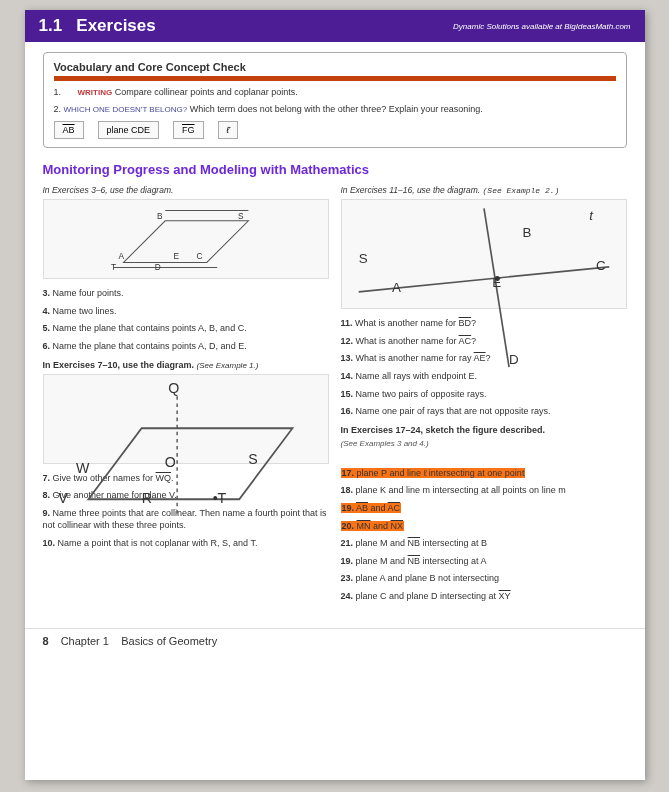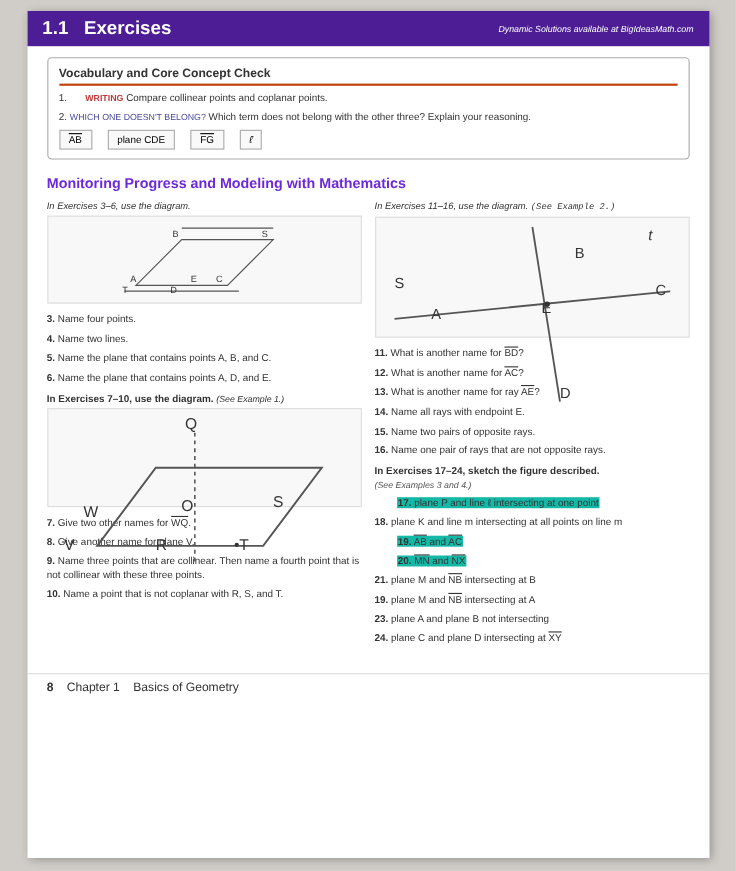--- a/index.html
+++ b/index.html
@@ -46,21 +46,21 @@
       border: 1.5px solid #aaa;
       border-radius: 4px;
       padding: 8px 10px;
       margin-bottom: 14px;
     }
     .vocab-title {
       font-size: 11px;
       font-weight: bold;
       color: #333;
       margin-bottom: 5px;
-      border-bottom: 2px solid #c2410c;
+      border-bottom: 5px solid #c2410c;
       padding-bottom: 3px;
     }
     .vocab-item {
       font-size: 9px;
       color: #333;
       margin-bottom: 4px;
       line-height: 1.4;
     }
     .vocab-item .label-writing {
       color: #c0383a;
@@ -136,23 +136,22 @@
     .overline {
       text-decoration: overline;
     }
     .section-in-exercises {
       font-size: 9px;
       font-weight: bold;
       color: #333;
       margin: 7px 0 4px 0;
     }
     .highlight-yellow {
-      background: #14b8a6;
+      background: #f97316;
       padding: 0 1px;
-      margin-left: 20px;
     }
     .footer-bar {
       display: flex;
       align-items: center;
       padding: 6px 18px;
       border-top: 1px solid #ddd;
       margin-top: 10px;
     }
     .footer-pagenum {
       font-size: 11px;
@@ -307,21 +306,21 @@
         <div class="exercise-item"><span class="num">11.</span> What is another name for <span class="overline">BD</span>?</div>
         <div class="exercise-item"><span class="num">12.</span> What is another name for <span class="overline">AC</span>?</div>
         <div class="exercise-item"><span class="num">13.</span> What is another name for ray <span class="overline">AE</span>?</div>
         <div class="exercise-item"><span class="num">14.</span> Name all rays with endpoint E.</div>
         <div class="exercise-item"><span class="num">15.</span> Name two pairs of opposite rays.</div>
         <div class="exercise-item"><span class="num">16.</span> Name one pair of rays that are not opposite rays.</div>
 
         <div class="section-in-exercises">
           In Exercises 17–24, sketch the figure described.
         </div>
-        <div style="font-size:8px;color:#555;margin-bottom:5px;font-style:italic;">(See Examples 3 and 4.)</div>
+        <div style="font-size:8px;color:#555;margin-bottom:19px;font-style:italic;">(See Examples 3 and 4.)</div>
 
         <div class="exercise-item">
           <span class="highlight-yellow"><span class="num">17.</span> plane P and line ℓ intersecting at one point</span>
         </div>
         <div class="exercise-item"><span class="num">18.</span> plane K and line m intersecting at all points on line m</div>
         <div class="exercise-item">
           <span class="highlight-yellow"><span class="num">19.</span> <span class="overline">AB</span> and <span class="overline">AC</span></span>
         </div>
         <div class="exercise-item">
           <span class="highlight-yellow"><span class="num">20.</span> <span class="overline">MN</span> and <span class="overline">NX</span></span>

